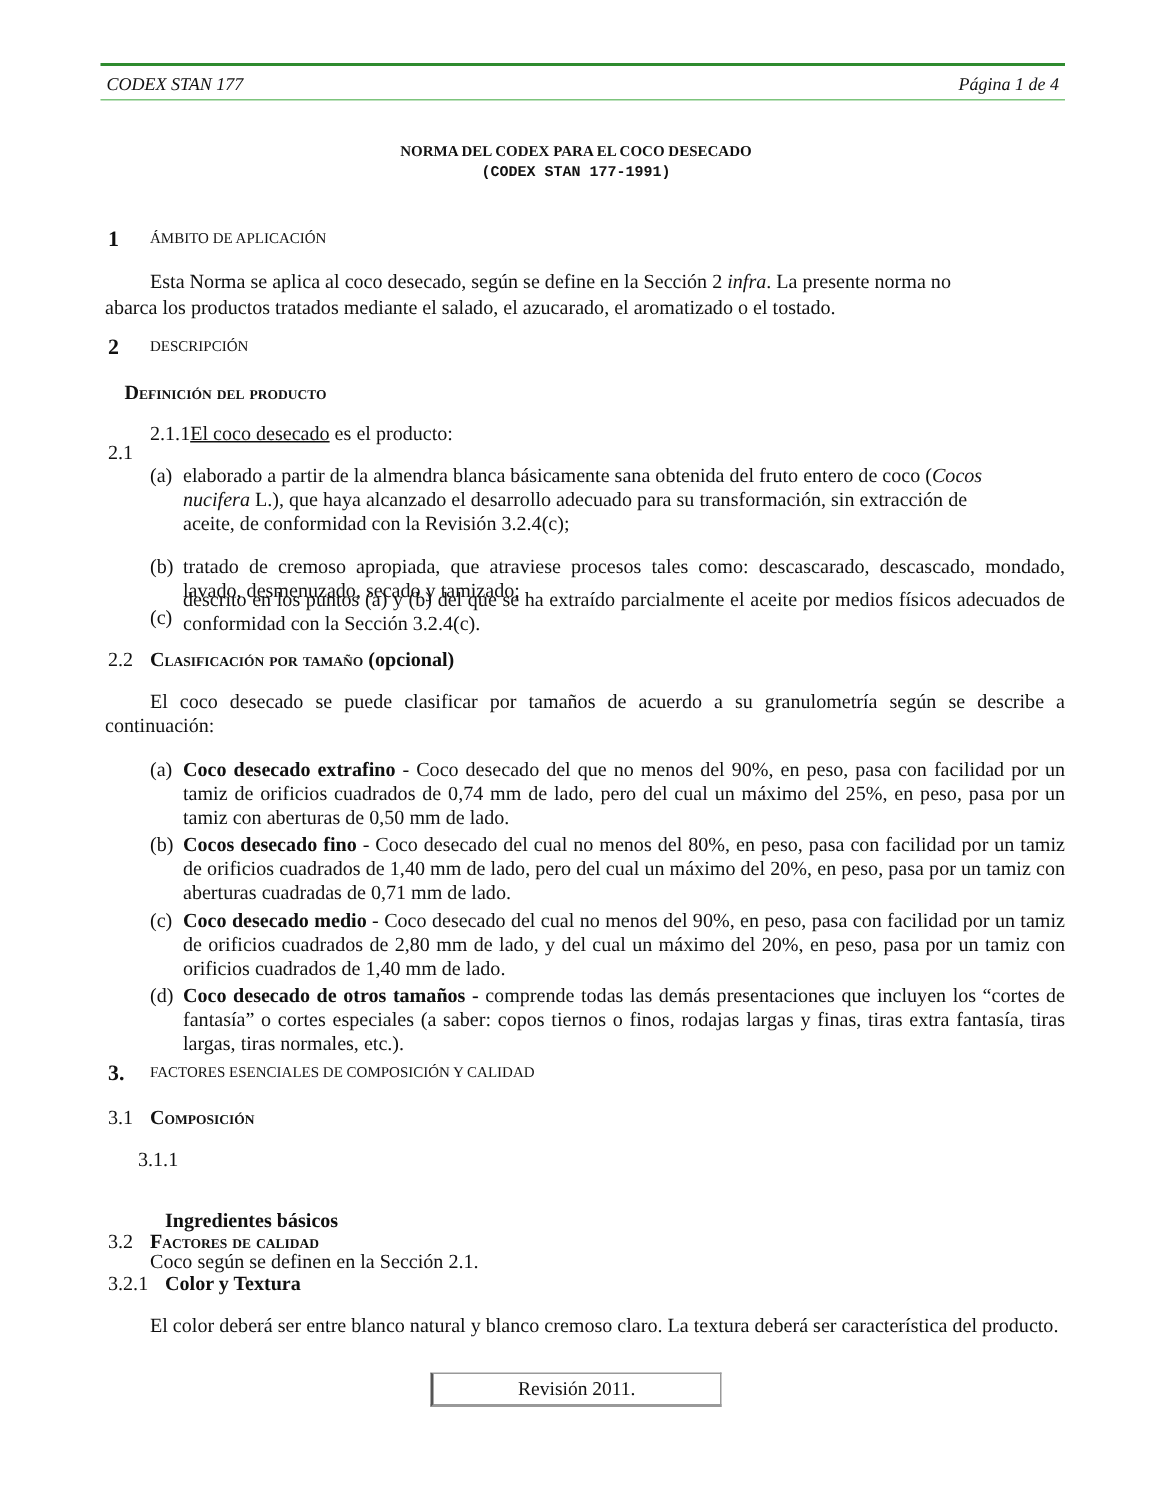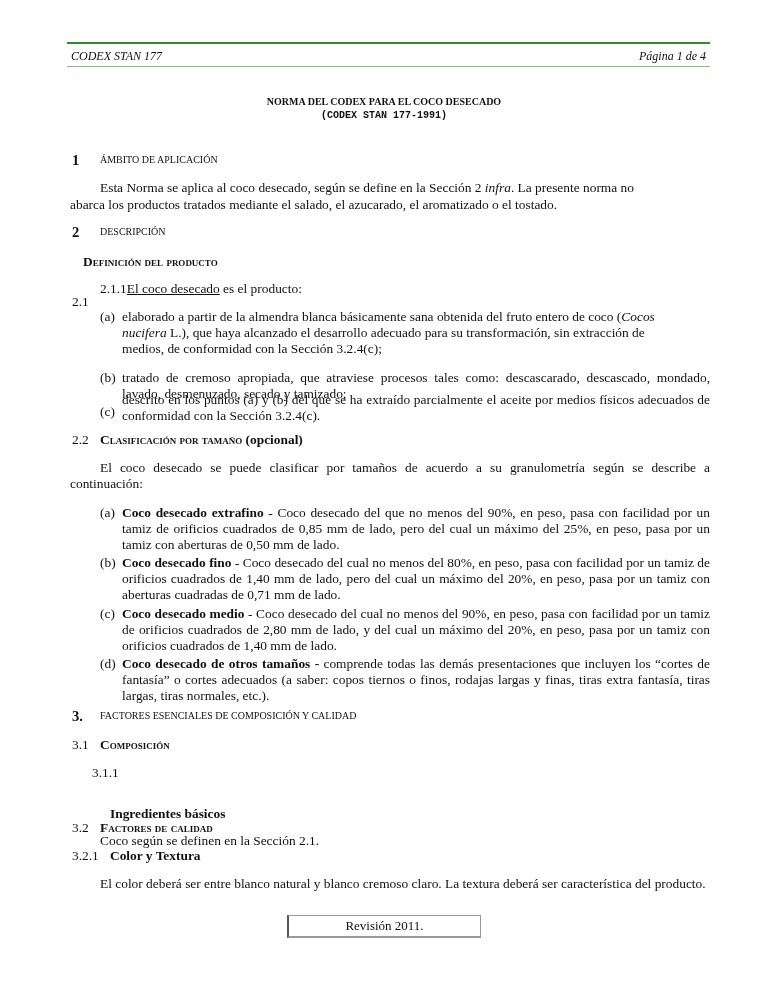--- a/index.html
+++ b/index.html
@@ -61,52 +61,52 @@
   <span>2.1.1</span><span class="u">El coco desecado</span><span> es el producto:</span>
 </div>
 
 <div class="item-label" style="left:100px; top:309px;">(a)</div>
 <div class="item-text" style="left:122px; top:309px; width:588px;">
   <span>elaborado a partir de la almendra blanca básicamente sana obtenida del fruto entero de coco (</span><i>Cocos</i>
 </div>
 <div class="item-text" style="left:122px; top:325px; width:588px;">
   <i>nucifera</i><span> L.), que haya alcanzado el desarrollo adecuado para su transformación, sin extracción de</span>
 </div>
-<div class="item-text" style="left:122px; top:341px; width:588px;">medios, de conformidad con la Sección 3.2.4(c);</div>
+<div class="item-text" style="left:122px; top:341px; width:588px;">aceite, de conformidad con la Revisión 3.2.4(c);</div>
 
 <div class="item-label" style="left:100px; top:370px;">(b)</div>
 <div class="item-text" style="left:122px; top:370px; width:588px;">tratado de cremoso apropiada, que atraviese procesos tales como: descascarado, descascado, mondado, lavado, desmenuzado, secado y tamizado;</div>
 
 <div class="item-label" style="left:100px; top:404px;">(c)</div>
 <div class="item-text" style="left:122px; top:392px; width:588px;">descrito en los puntos (a) y (b) del que se ha extraído parcialmente el aceite por medios físicos adecuados de conformidad con la Sección 3.2.4(c).</div>
 
 <div class="abs" style="left:72px; top:432px;">2.2</div>
 <div class="abs" style="left:100px; top:432px;">
   <span class="sc">Clasificación por tamaño</span><span class="bold"> (opcional)</span>
 </div>
 <div class="abs" style="left:70px; top:460px; width:640px; text-indent:30px; text-align:justify;">El coco desecado se puede clasificar por tamaños de acuerdo a su granulometría según se describe a continuación:</div>
 
 <div class="item-label" style="left:100px; top:505px;">(a)</div>
 <div class="item-text" style="left:122px; top:505px; width:588px;">
-  <b>Coco desecado extrafino</b><span> - Coco desecado del que no menos del 90%, en peso, pasa con facilidad por un tamiz de orificios cuadrados de 0,85 mm de lado, pero del cual un máximo del 25%, en peso, pasa por un tamiz con aberturas de 0,50 mm de lado.</span>
+  <b>Coco desecado extrafino</b><span> - Coco desecado del que no menos del 90%, en peso, pasa con facilidad por un tamiz de orificios cuadrados de 0,74 mm de lado, pero del cual un máximo del 25%, en peso, pasa por un tamiz con aberturas de 0,50 mm de lado.</span>
 </div>
 
 <div class="item-label" style="left:100px; top:555px;">(b)</div>
 <div class="item-text" style="left:122px; top:555px; width:588px;">
-  <b>Coco desecado fino</b><span> - Coco desecado del cual no menos del 80%, en peso, pasa con facilidad por un tamiz de orificios cuadrados de 1,40 mm de lado, pero del cual un máximo del 20%, en peso, pasa por un tamiz con aberturas cuadradas de 0,71 mm de lado.</span>
+  <b>Cocos desecado fino</b><span> - Coco desecado del cual no menos del 80%, en peso, pasa con facilidad por un tamiz de orificios cuadrados de 1,40 mm de lado, pero del cual un máximo del 20%, en peso, pasa por un tamiz con aberturas cuadradas de 0,71 mm de lado.</span>
 </div>
 
 <div class="item-label" style="left:100px; top:606px;">(c)</div>
 <div class="item-text" style="left:122px; top:606px; width:588px;">
   <b>Coco desecado medio</b><span> - Coco desecado del cual no menos del 90%, en peso, pasa con facilidad por un tamiz de orificios cuadrados de 2,80 mm de lado, y del cual un máximo del 20%, en peso, pasa por un tamiz con orificios cuadrados de 1,40 mm de lado.</span>
 </div>
 
 <div class="item-label" style="left:100px; top:656px;">(d)</div>
 <div class="item-text" style="left:122px; top:656px; width:588px;">
-  <b>Coco desecado de otros tamaños -</b><span> comprende todas las demás presentaciones que incluyen los “cortes de fantasía” o cortes adecuados (a saber: copos tiernos o finos, rodajas largas y finas, tiras extra fantasía, tiras largas, tiras normales, etc.).</span>
+  <b>Coco desecado de otros tamaños -</b><span> comprende todas las demás presentaciones que incluyen los “cortes de fantasía” o cortes especiales (a saber: copos tiernos o finos, rodajas largas y finas, tiras extra fantasía, tiras largas, tiras normales, etc.).</span>
 </div>
 
 <div class="abs h1num" style="left:72px; top:708px;">3.</div>
 <div class="abs h1" style="left:100px; top:708px;">FACTORES ESENCIALES DE COMPOSICIÓN Y CALIDAD</div>
 
 <div class="abs" style="left:72px; top:737px;">3.1</div>
 <div class="abs sc" style="left:100px; top:737px;">Composición</div>
 
 <div class="abs" style="left:72px; top:765px;margin-left:20px;">3.1.1</div>
 <div class="abs bold" style="left:110px; top:806px;">Ingredientes básicos</div>

